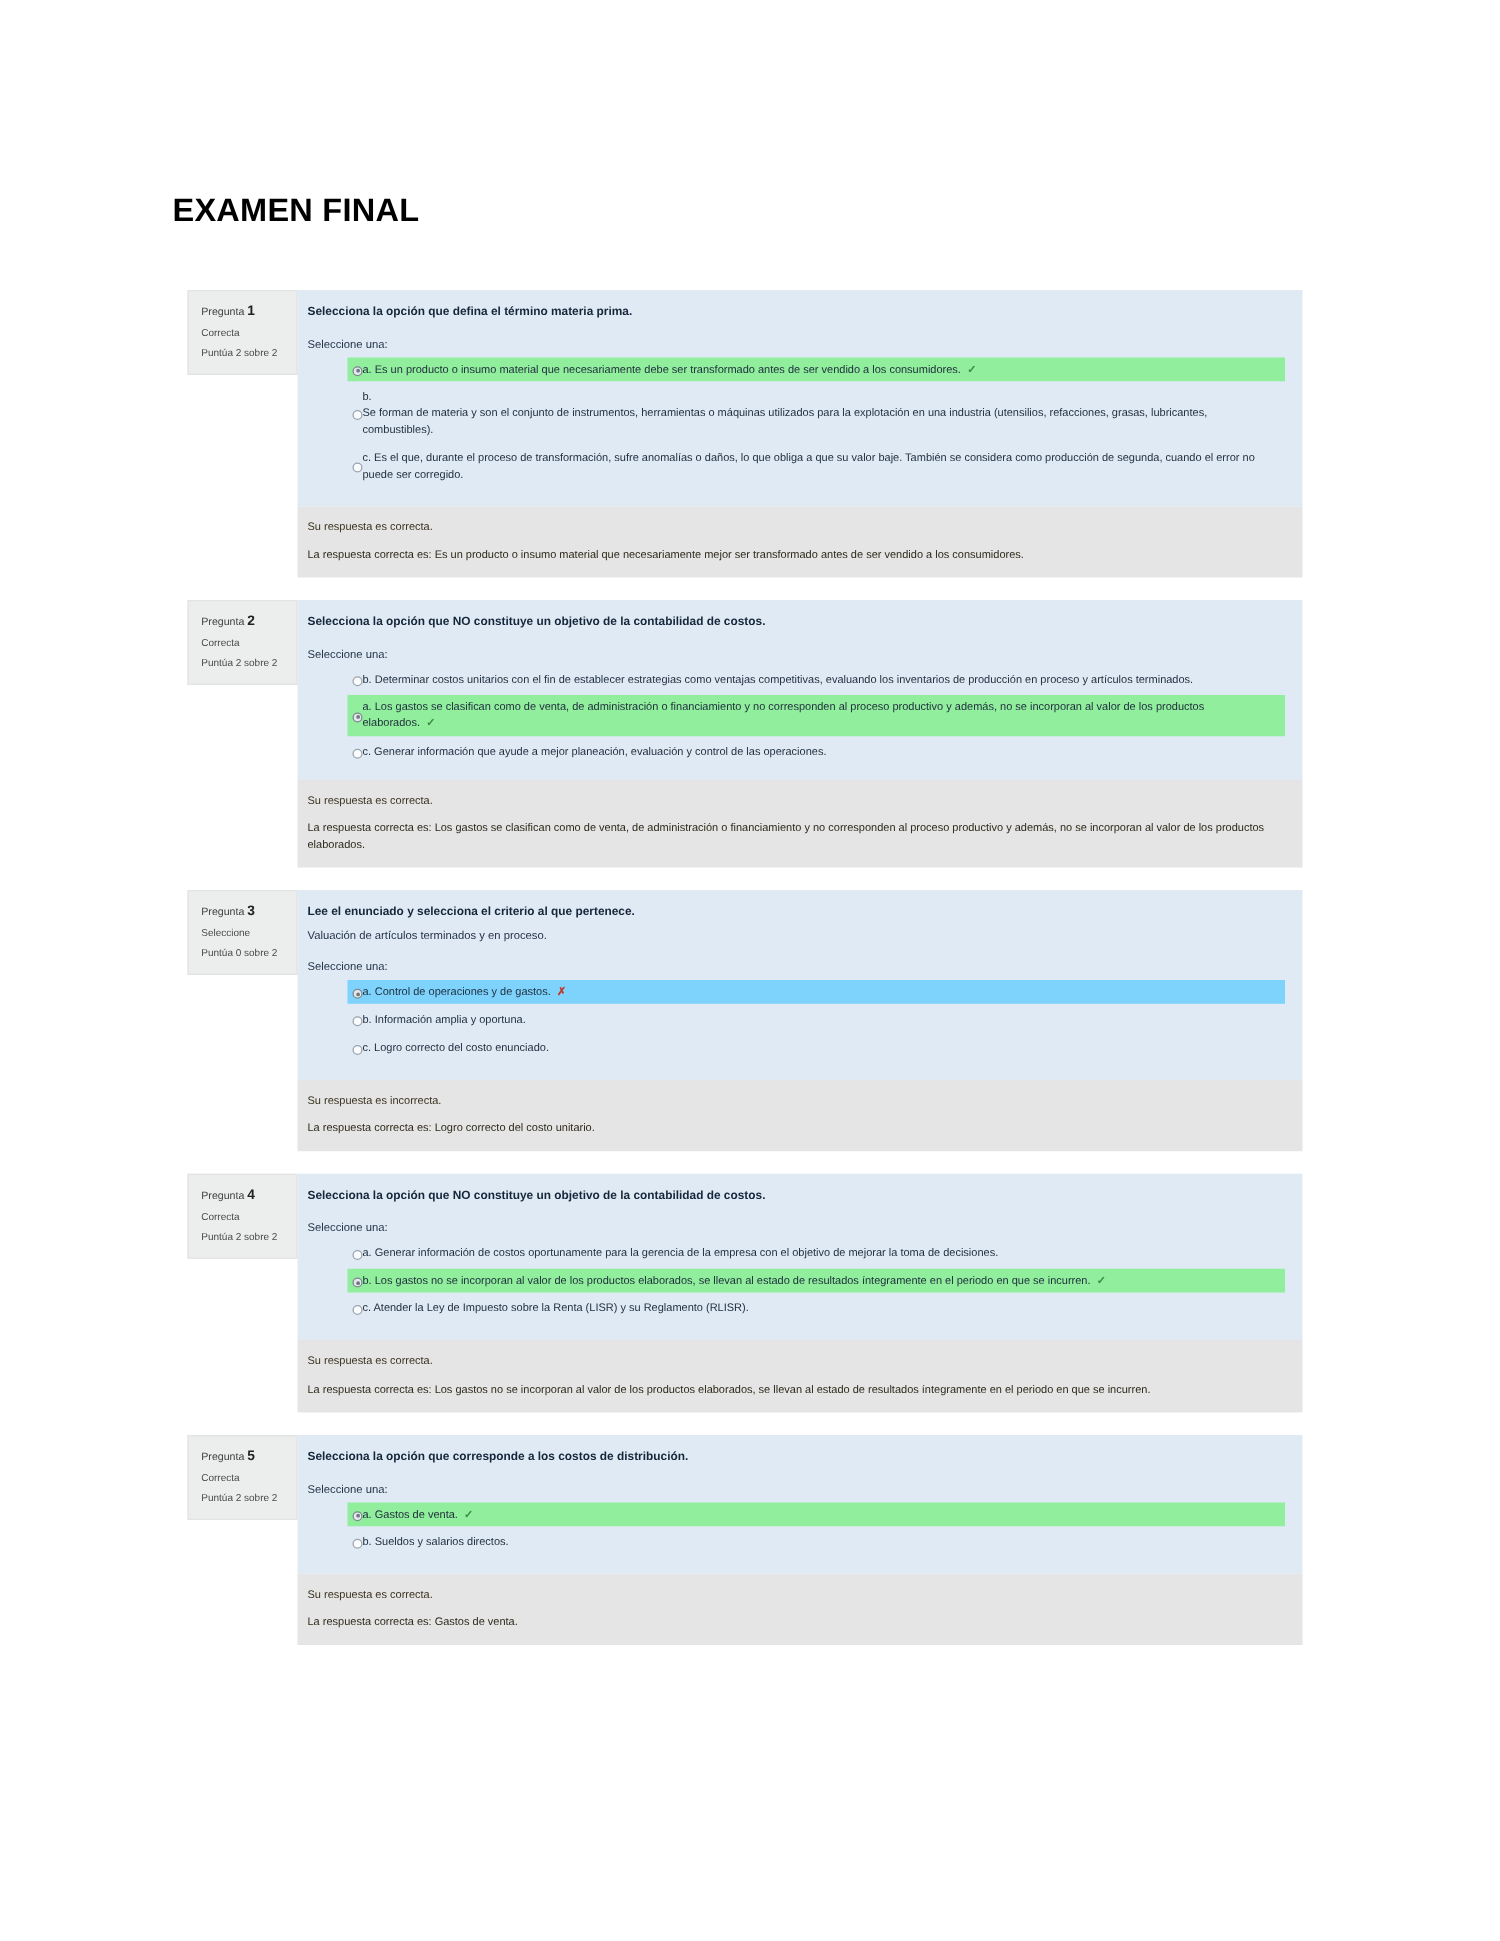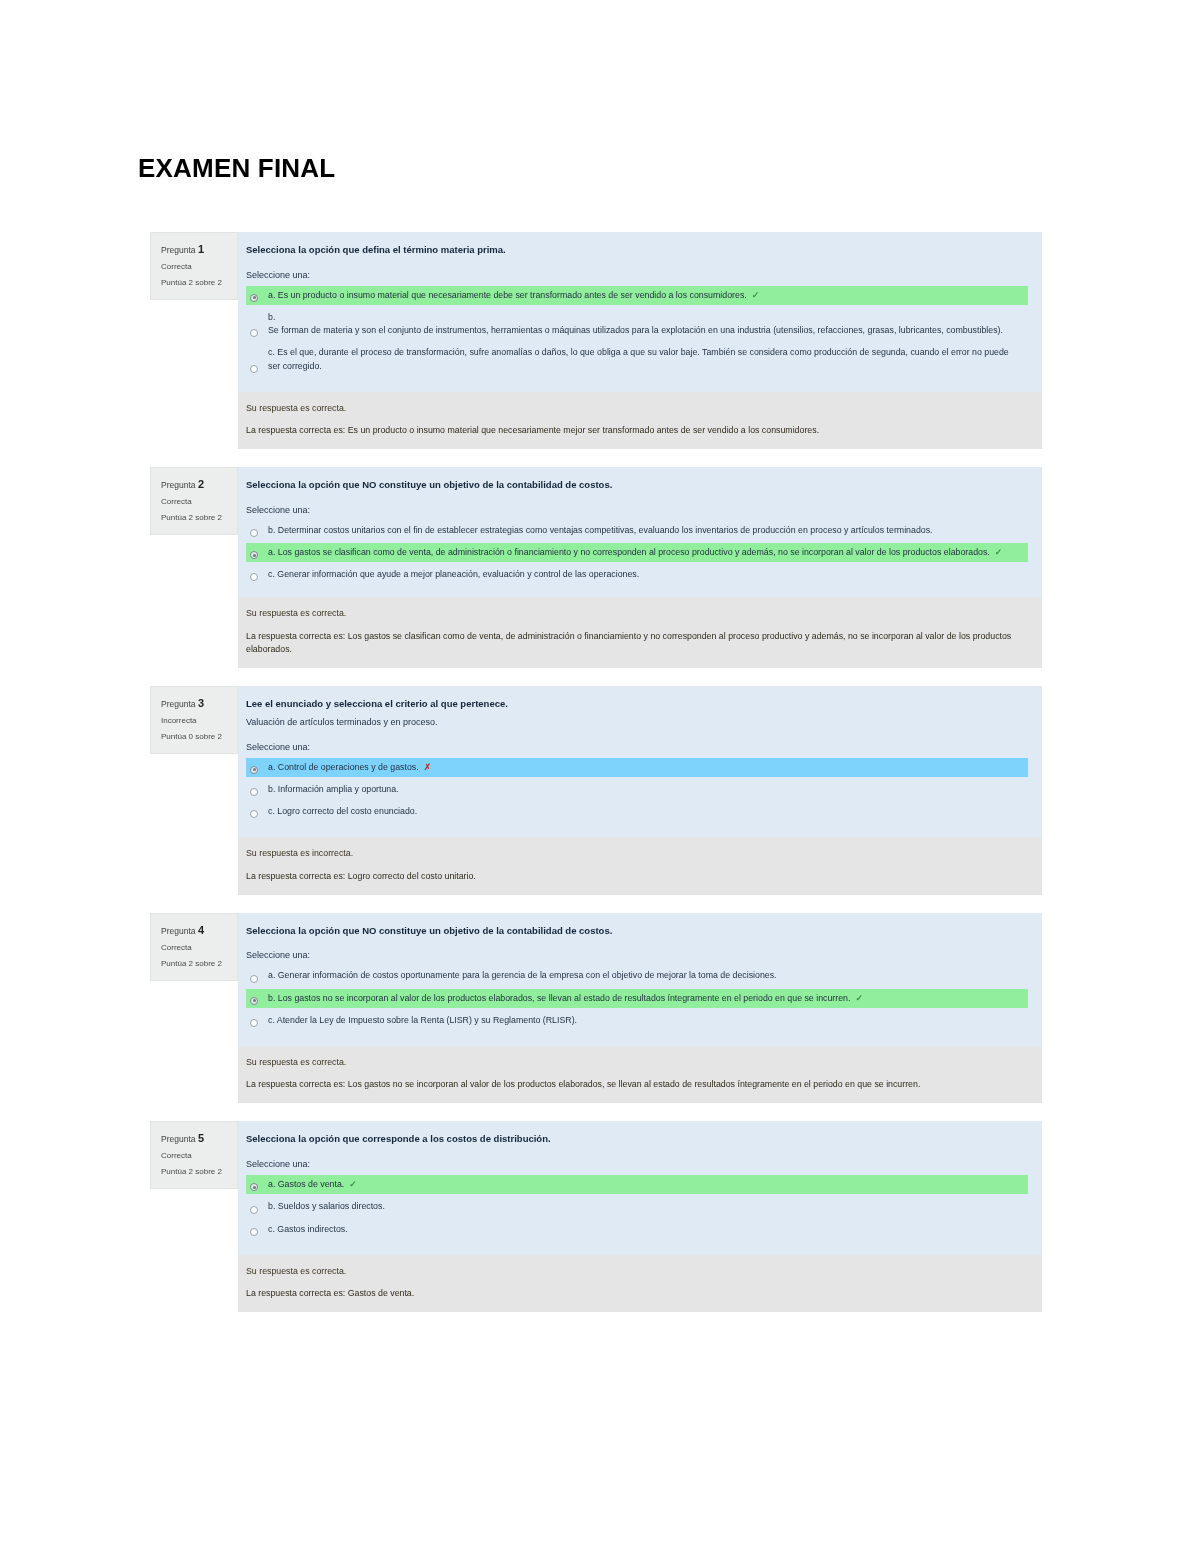--- a/index.html
+++ b/index.html
@@ -89,27 +89,28 @@
     margin:-8px 0 13px 0;
   }
   .answer-lead{
     font-size:9px;
     color:#243347;
     margin:0 0 6px 0;
   }
   .opts{list-style:none;margin:0;padding:0;}
   .opt{
     display:flex;
-    align-items:flex-end;
-    gap:10px;
+    align-items:center;
+    gap:0;
     padding:3px 6px 3px 4px;
     margin-bottom:3px;
     font-size:8.8px;
     line-height:1.5;
     color:#1f2d3d;
+    margin-left:32px;
   }
   .opt.correct{background:#90ee9c;}
   .opt.wrong{background:#7dd3fc;}
   .radio{
     flex:0 0 8px;
     width:8px;height:8px;
     border-radius:50%;
     border:1px solid #9aa4ae;
     background:#fbfcfd;
     margin-top:3px;
@@ -210,21 +211,21 @@
         </div>
         <div class="feedback">
           <p>Su respuesta es correcta.</p>
           <p class="fb-correct">La respuesta correcta es: Los gastos se clasifican como de venta, de administración o financiamiento y no corresponden al proceso productivo y además, no se incorporan al valor de los productos elaborados.</p>
         </div>
       </div>
       <div class="qblock q3">
         <div class="qrow">
           <div class="qinfo">
             <div class="qno"><span>Pregunta</span> <b>3</b></div>
-            <div class="qstate">Incorrecta</div>
+            <div class="qstate">Seleccione</div>
             <div class="qgrade">Puntúa 0 sobre 2</div>
           </div>
           <div class="qcontent">
             <p class="qtext">Lee el enunciado y selecciona el criterio al que pertenece.</p>
             <p class="qstem">Valuación de artículos terminados y en proceso.</p>
             <p class="answer-lead">Seleccione una:</p>
             <ul class="opts">
               <li class="opt wrong">
                 <span class="radio sel"></span>
                 <span class="opt-text">a. Control de operaciones y de gastos.<span class="mark no">✗</span></span>
@@ -288,24 +289,20 @@
             <p class="answer-lead">Seleccione una:</p>
             <ul class="opts">
               <li class="opt correct">
                 <span class="radio sel"></span>
                 <span class="opt-text">a. Gastos de venta.<span class="mark ok">✓</span></span>
               </li>
               <li class="opt">
                 <span class="radio"></span>
                 <span class="opt-text">b. Sueldos y salarios directos.</span>
               </li>
-              <li class="opt">
-                <span class="radio"></span>
-                <span class="opt-text">c. Gastos indirectos.</span>
-              </li>
             </ul>
           </div>
         </div>
         <div class="feedback">
           <p>Su respuesta es correcta.</p>
           <p class="fb-correct">La respuesta correcta es: Gastos de venta.</p>
         </div>
       </div>
     </div>
 

